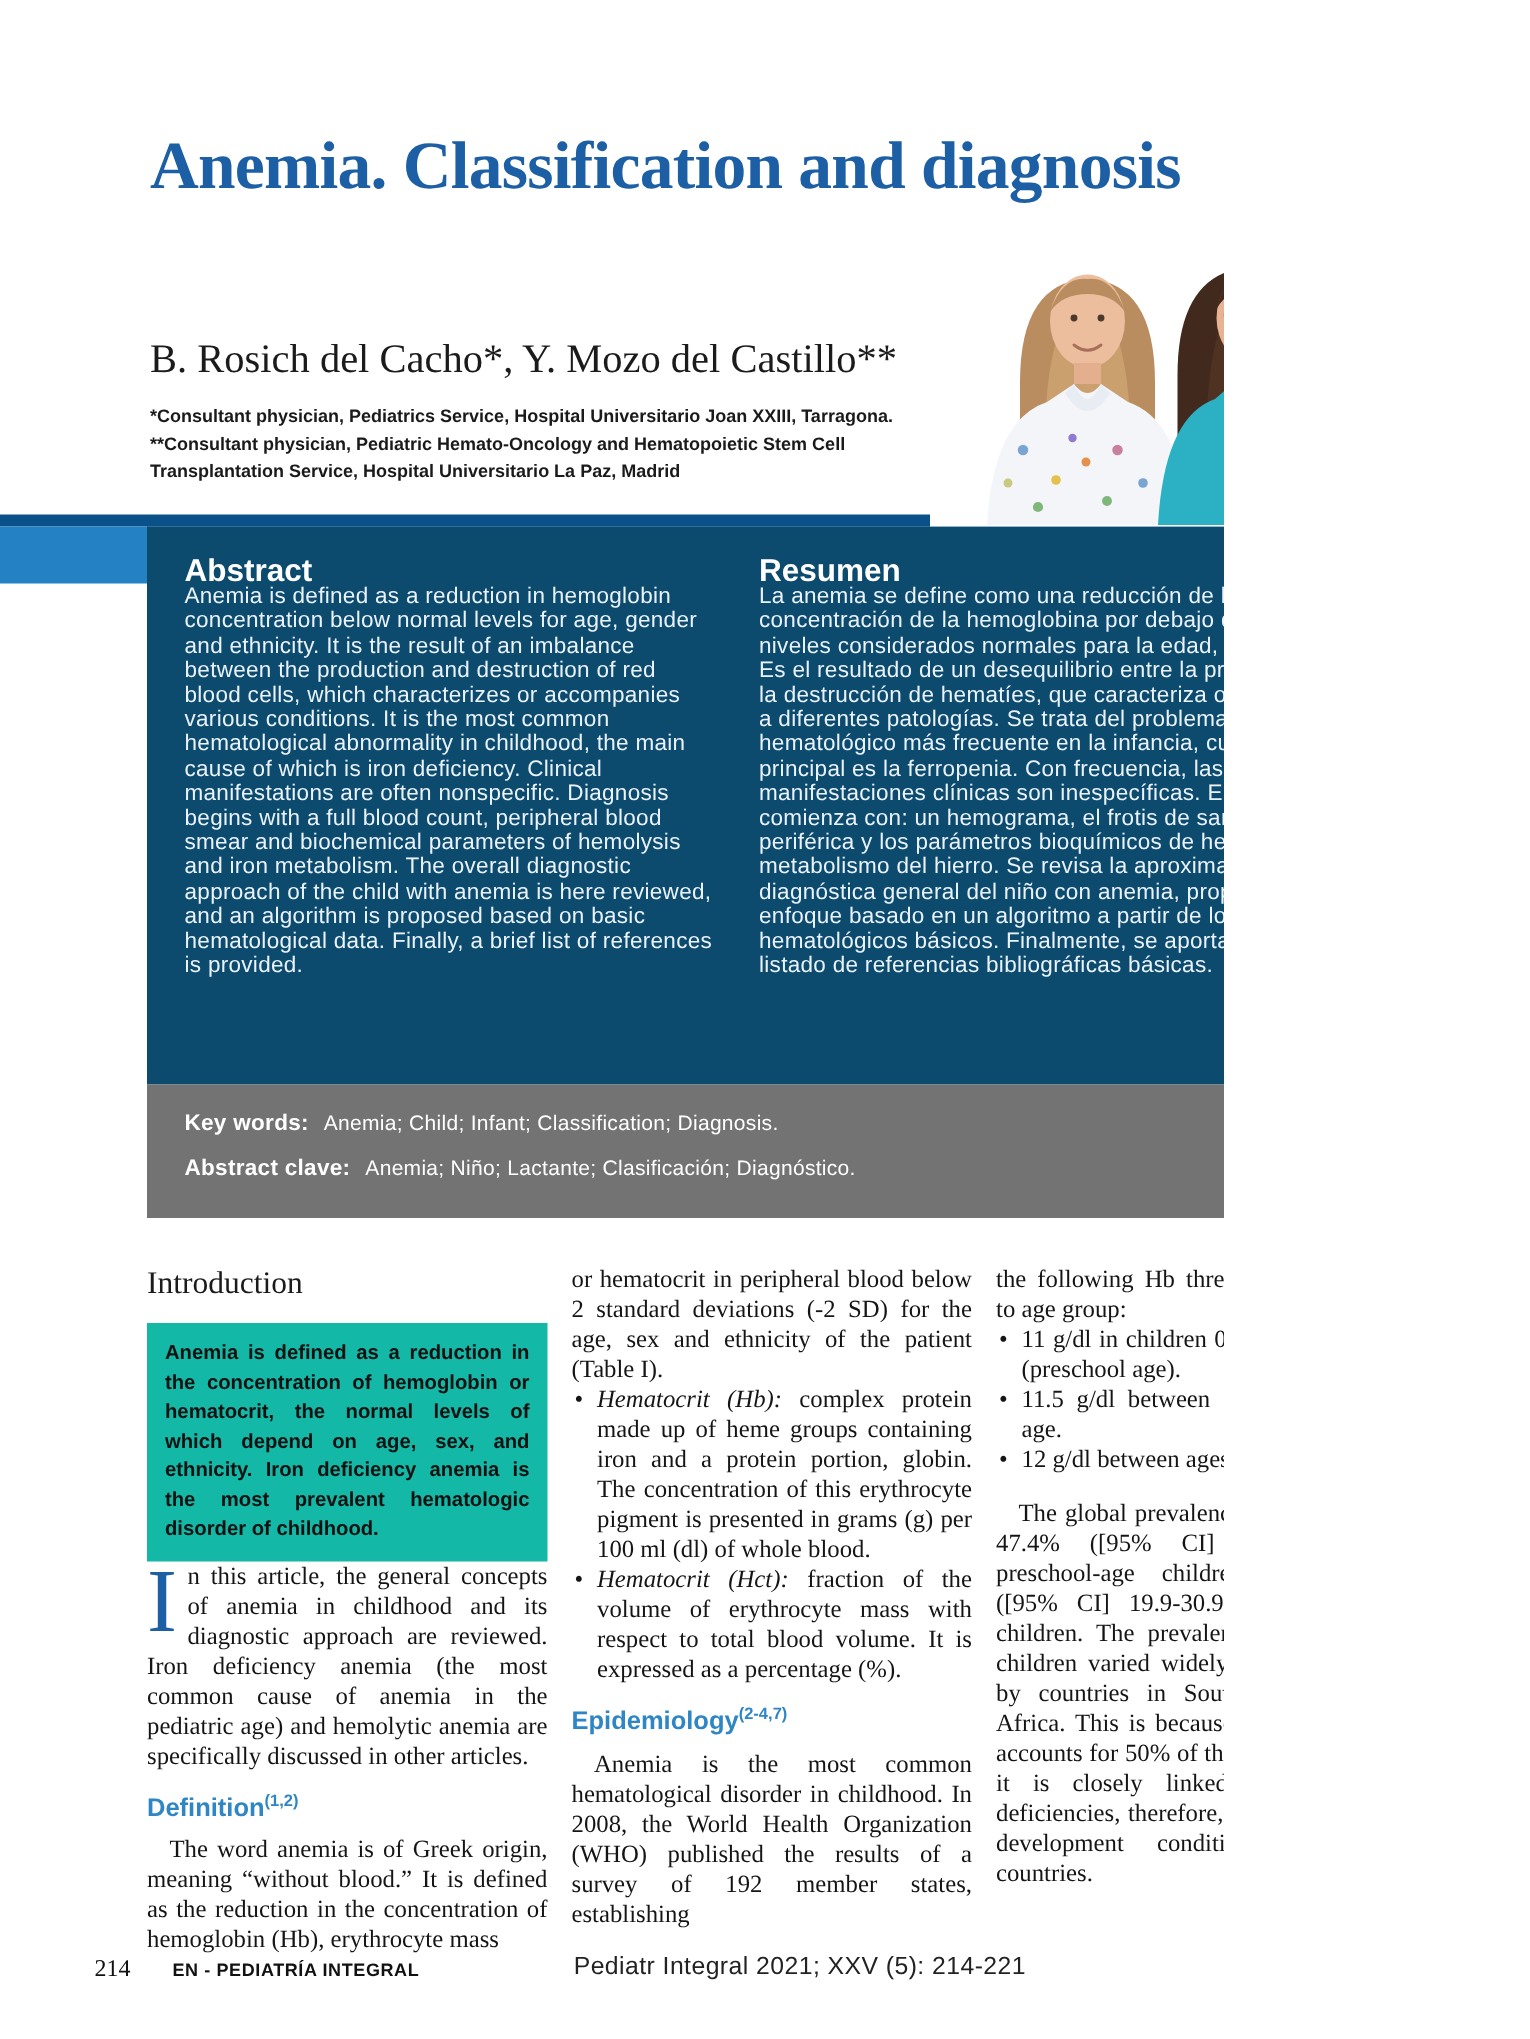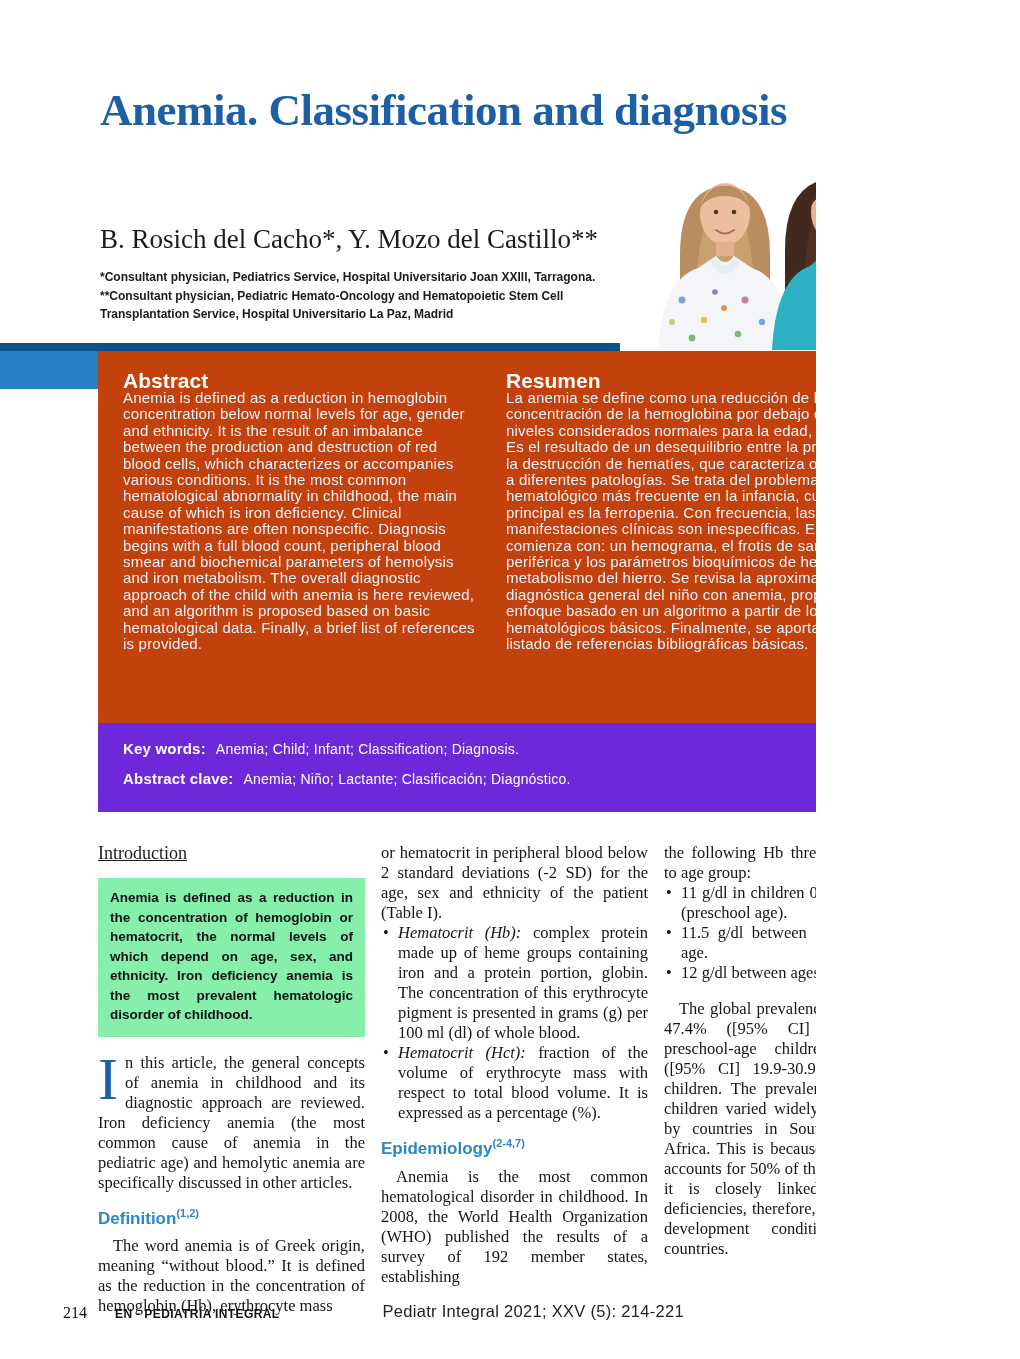--- a/index.html
+++ b/index.html
@@ -62,21 +62,21 @@
     position: absolute;
     left: 0; top: 351px;
     width: 1020px; height: 38px;
     background: #2481c4;
     z-index: 1;
   }
   .abstract-box {
     position: absolute;
     left: 98px; top: 351px;
     width: 825px; height: 372px;
-    background: #c2410c;
+    background: #0c4a6e;
     z-index: 2;
     color: #eef5fb;
   }
   .panel-heading {
     position: absolute;
     top: 18px;
     font-size: 21px;
     font-weight: bold;
     color: #ffffff;
   }
@@ -88,21 +88,21 @@
     letter-spacing: 0.2px;
     color: #eaf3fb;
   }
   .abs-col { left: 25px; width: 352px; }
   .res-col { left: 408px; width: 400px; }
 
   .keywords-box {
     position: absolute;
     left: 98px; top: 723px;
     width: 825px; height: 89px;
-    background: #6d28d9;
+    background: #737373;
     z-index: 2;
     color: #ffffff;
     padding: 17px 25px;
   }
   .kw-line { margin-bottom: 13px; font-size: 14px; letter-spacing: 0.2px; }
   .kw-label { font-weight: bold; font-size: 15px; margin-right: 10px; }
 
   
   .bodycols {
     position: absolute;
@@ -114,34 +114,32 @@
   .col { width: 268px; }
   .serif {
     font-family: "Liberation Serif", serif;
     font-size: 16.5px;
     line-height: 20px;
     color: #151515;
     text-align: justify;
   }
   .section-serif-heading {
     font-family: "Liberation Serif", serif;
-    font-size: 18px;
+    font-size: 21px;
     color: #1b1b1b;
     margin-bottom: 14px;
-    text-decoration: underline;
   }
   .highlight {
-    background: #86efac;
+    background: #14b8a6;
     padding: 10px 12px 12px 12px;
     font-size: 13.5px;
     font-weight: bold;
     line-height: 19.5px;
     color: #111;
     text-align: justify;
-    margin-bottom: 16px;
   }
   .dropcap {
     float: left;
     font-family: "Liberation Serif", serif;
     font-size: 60px;
     line-height: 47px;
     color: #1d5fa5;
     margin: 3px 7px 0 0;
   }
   .blue-heading {

